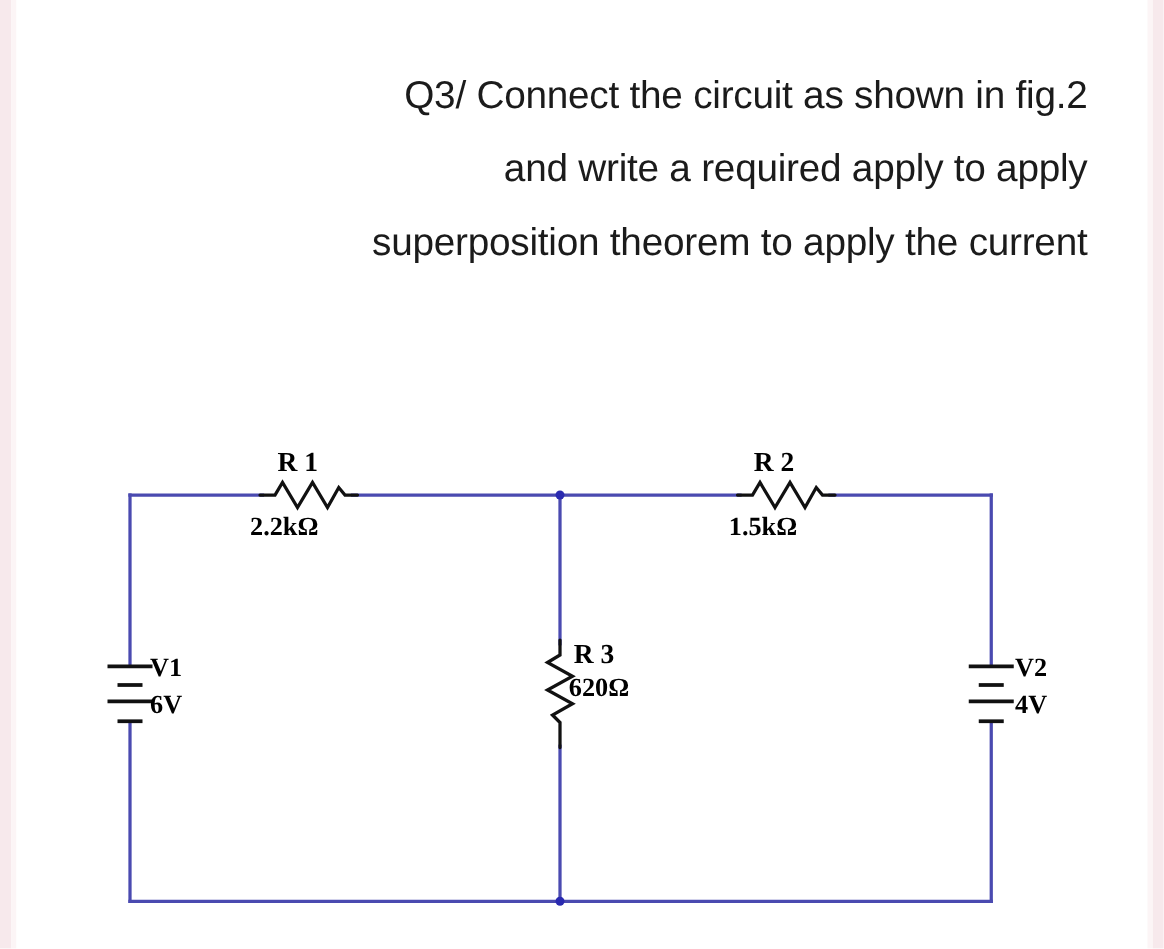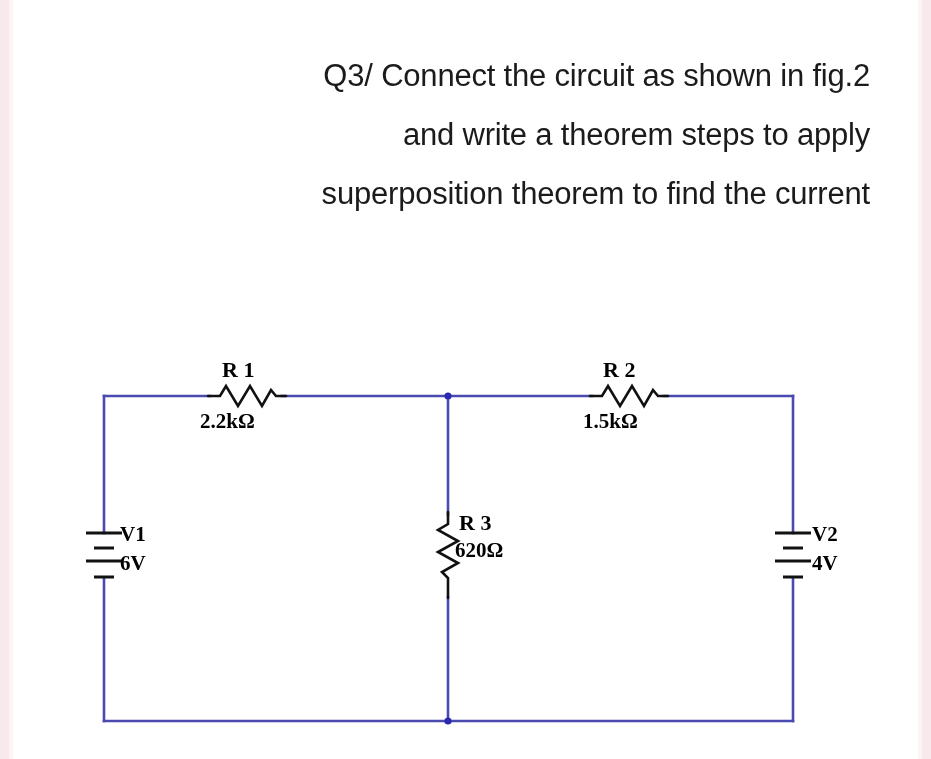--- a/index.html
+++ b/index.html
@@ -81,22 +81,22 @@
 
 <div id="page">
 
   <div class="edge-band left"></div>
   <div class="edge-band-inner left"></div>
   <div class="edge-band right"></div>
   <div class="edge-band-inner right"></div>
 
   <div id="question">
     <span class="qline">Q3/ Connect the circuit as shown in fig.2</span>
-    <span class="qline">and write a theorem steps to apply</span>
-    <span class="qline">superposition theorem to find the current</span>
+    <span class="qline">and write a required apply to apply</span>
+    <span class="qline">superposition theorem to apply the current</span>
   </div>
 
   <div id="circuit">
     <svg width="931" height="759" viewBox="0 0 931 759" xmlns="http://www.w3.org/2000/svg">
 
       <g stroke="#4a4ab0" stroke-width="2.6" fill="none" stroke-linecap="square">
 
         <path d="M104,396 L210,396"></path>
 
         <path d="M282,396 L448,396"></path>

